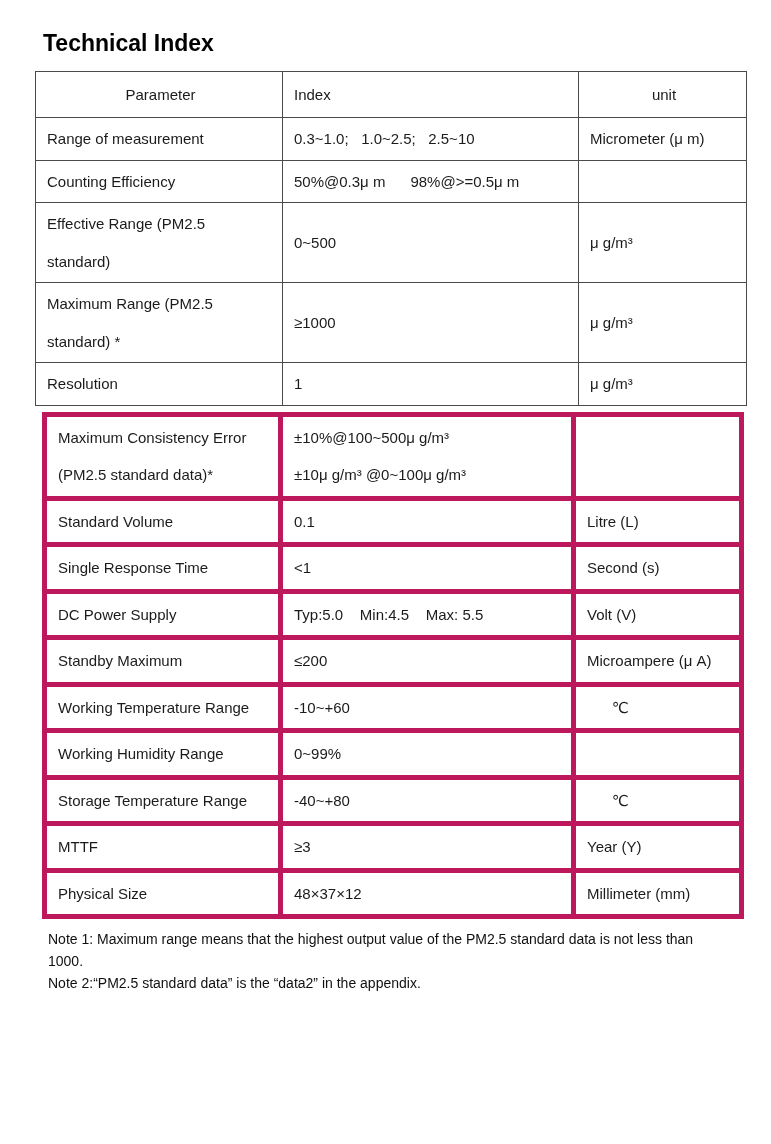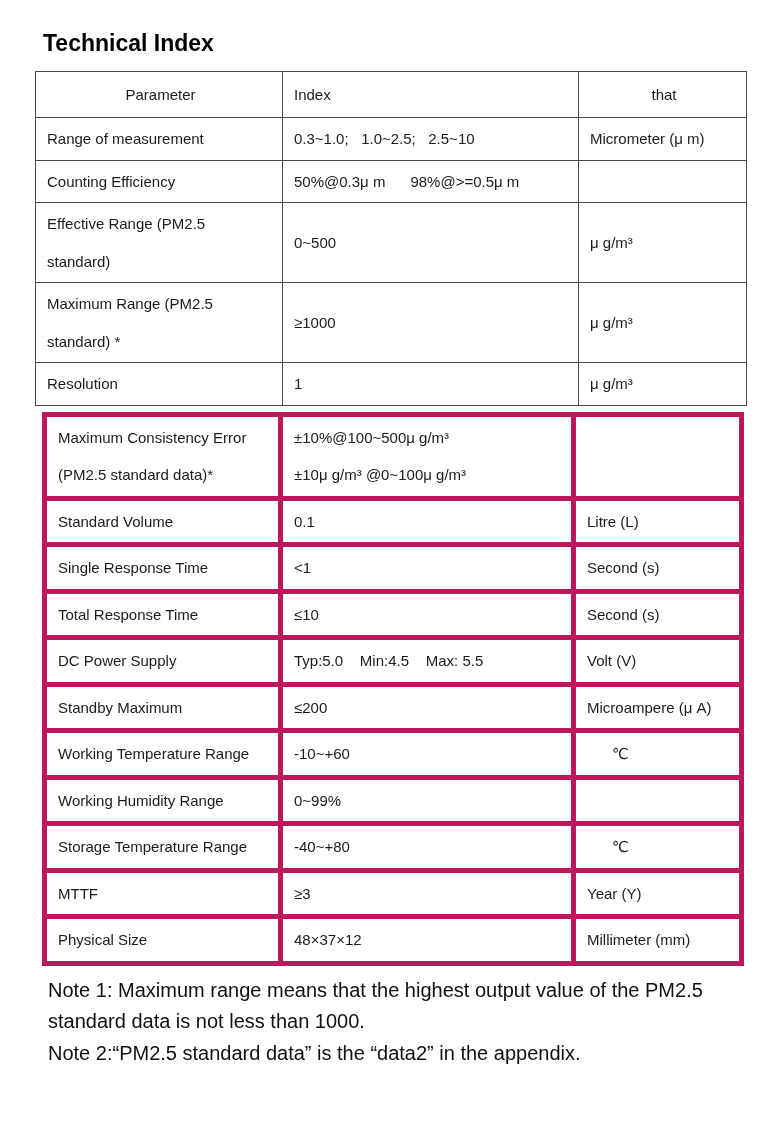--- a/index.html
+++ b/index.html
@@ -44,21 +44,21 @@
   col.c-param1 { width: 247px; }
   col.c-index1 { width: 296px; }
   col.c-unit1  { width: 168px; }
   col.c-param2 { width: 236px; }
   col.c-index2 { width: 293px; }
   col.c-unit2  { width: 168px; }
 
   .notes { margin: 9px 0 0 48px; width: 658px; }
   .notes p {
     margin: 0;
-    font-size: 20px;
+    font-size: 14px;
     line-height: 1.58;
     color: #101010;
   }
 </style>
 </head>
 <body>
 
 <div class="page">
 
   <h1 class="title">Technical Index</h1>
@@ -66,21 +66,21 @@
   <table id="table1">
     <colgroup>
       <col class="c-param1">
         <col class="c-index1">
         <col class="c-unit1">
     </colgroup>
     <thead>
       <tr>
         <th class="col-param-h">Parameter</th>
         <th class="col-index-h">Index</th>
-        <th class="col-unit-h">that</th>
+        <th class="col-unit-h">unit</th>
       </tr>
     </thead>
     <tbody id="t1body">
         <tr>
           <td>Range of measurement</td>
           <td>0.3~1.0;   1.0~2.5;   2.5~10</td>
           <td>Micrometer (μ m)</td>
         </tr>
         <tr>
           <td>Counting Efficiency</td>
@@ -125,25 +125,20 @@
           <td>Standard Volume</td>
           <td>0.1</td>
           <td>Litre (L)</td>
         </tr>
         <tr>
           <td>Single Response Time</td>
           <td>&lt;1</td>
           <td>Second (s)</td>
         </tr>
         <tr>
-          <td>Total Response Time</td>
-          <td>≤10</td>
-          <td>Second (s)</td>
-        </tr>
-        <tr>
           <td>DC Power Supply</td>
           <td>Typ:5.0    Min:4.5    Max: 5.5</td>
           <td>Volt (V)</td>
         </tr>
         <tr>
           <td>Standby Maximum</td>
           <td>≤200</td>
           <td>Microampere (μ A)</td>
         </tr>
         <tr>

